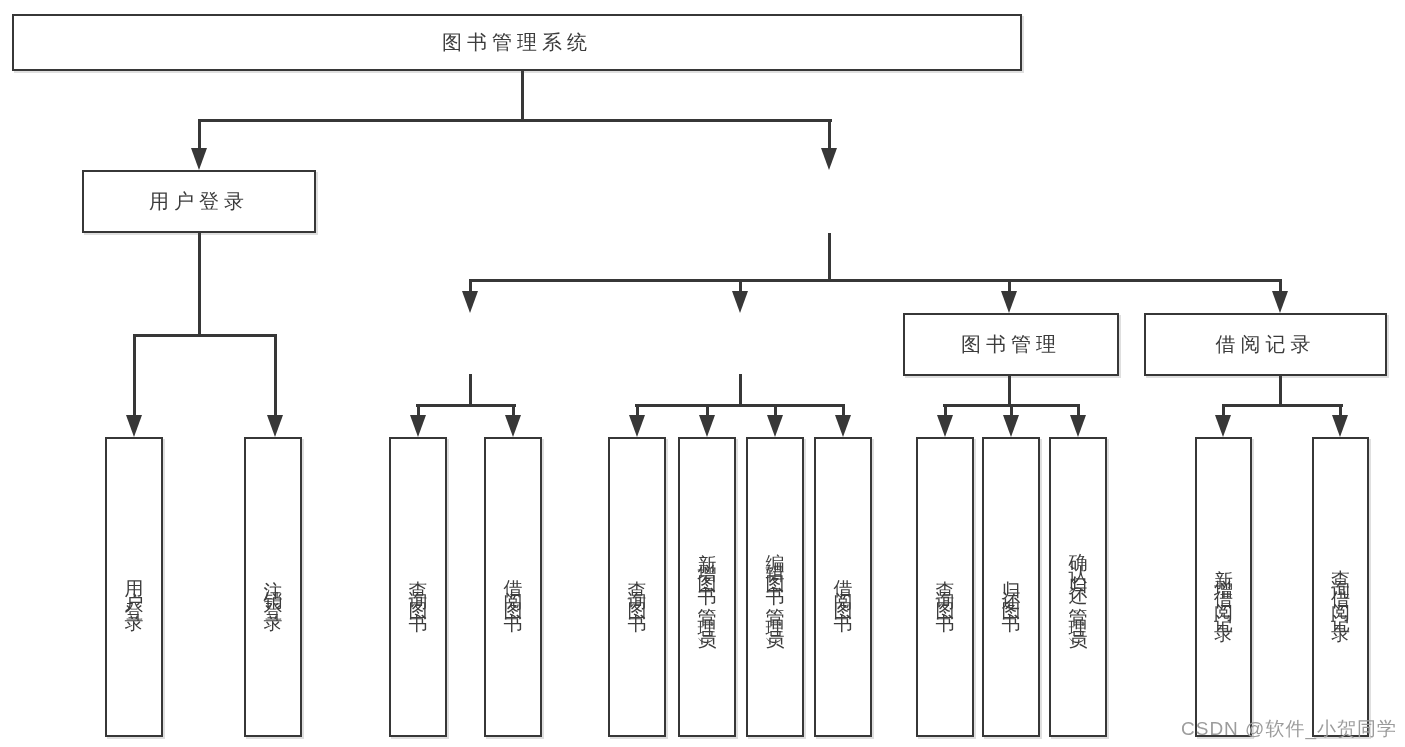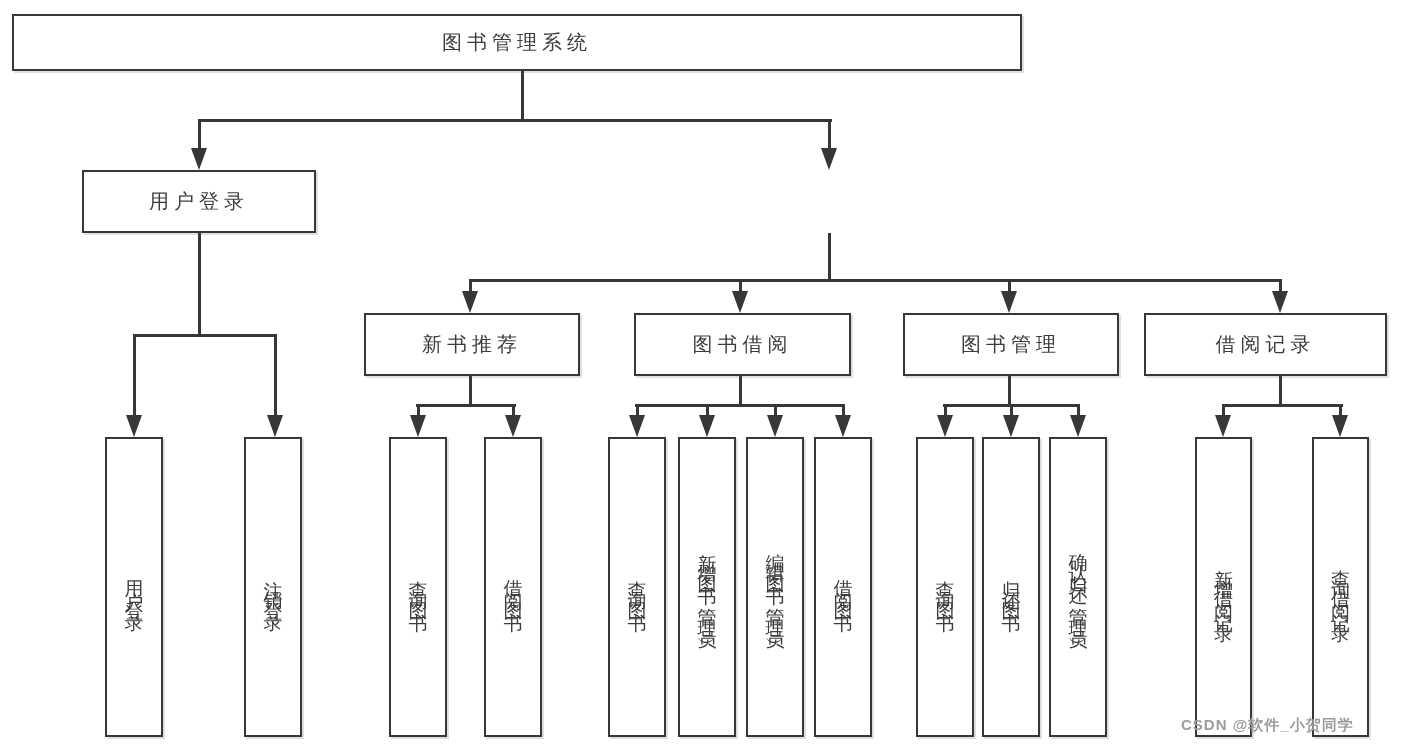--- a/index.html
+++ b/index.html
@@ -40,26 +40,25 @@
   .tri{
     position:absolute;
     width:0;height:0;
     border-left:8px solid transparent;
     border-right:8px solid transparent;
     border-top:22px solid #373737;
   }
   .watermark{
     position:absolute;
     left:1181px;top:716px;
-    font-size:15px;
+    font-size:19px;
     letter-spacing:1px;
     color:#9c9c9c;
     white-space:nowrap;
     z-index:10;
-    font-weight:bold;
   }
 </style>
 </head>
 <body>
 
 <div id="stage">
 
   <div class="line" style="left:521px;top:70px;width:3px;height:51px"></div>
   <div class="line" style="left:198px;top:119px;width:634px;height:3px"></div>
   <div class="line" style="left:198px;top:119px;width:3px;height:33px"></div>
@@ -120,26 +119,20 @@
   <div class="tri" style="left:1332px;top:415px"></div>
 
   <div class="box" style="left:12px;top:14px;width:1010px;height:57px">
     <span class="hlabel">图书管理系统</span>
   </div>
 
   <div class="box" style="left:82px;top:170px;width:234px;height:63px">
     <span class="hlabel">用户登录</span>
   </div>
 
-  <div class="box" style="left:364px;top:313px;width:216px;height:63px">
-    <span class="hlabel">新书推荐</span>
-  </div>
-  <div class="box" style="left:634px;top:313px;width:217px;height:63px">
-    <span class="hlabel">图书借阅</span>
-  </div>
   <div class="box" style="left:903px;top:313px;width:216px;height:63px">
     <span class="hlabel">图书管理</span>
   </div>
   <div class="box" style="left:1144px;top:313px;width:243px;height:63px">
     <span class="hlabel">借阅记录</span>
   </div>
 
   <div class="box" style="left:105px;top:437px;width:58px;height:300px">
     <span class="vlabel">用户登录</span>
   </div>

